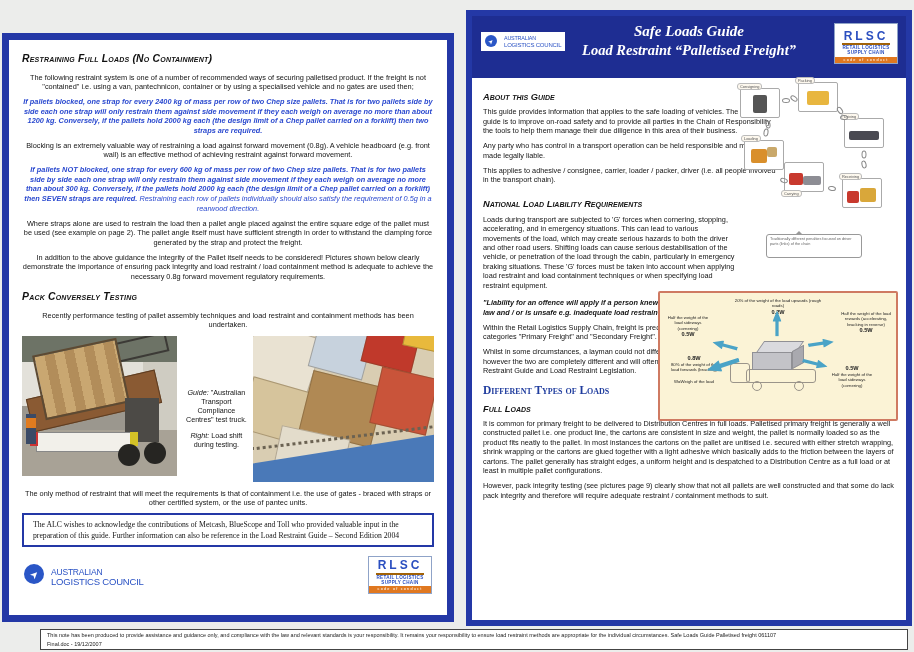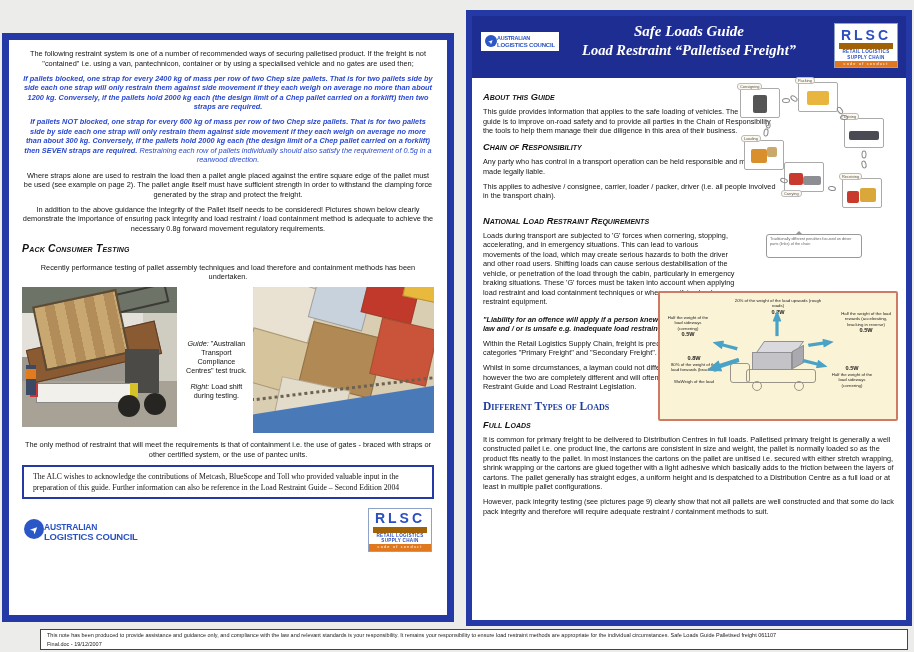--- a/index.html
+++ b/index.html
@@ -57,31 +57,31 @@
 
   .ack-box { border:2px solid #2438a6; padding:4px 9px; margin:2px 0 7px 0;
              font-family:"Liberation Serif",serif; font-size:7.7px; line-height:1.45; }
 
   .logo-row { display:flex; align-items:center; justify-content:space-between; padding:2px 2px 0 2px; }
 
   
   .alc { display:flex; align-items:flex-start; }
   .alc-circle { width:20px; height:20px; border-radius:50%; background:#2a56c6; color:#fff;
                 display:flex; align-items:center; justify-content:center; font-size:10px; flex:0 0 auto; }
-  .alc-text { margin-left:0; color:#2a52c4; font-weight:bold; line-height:1.02; letter-spacing:-.2px; }
+  .alc-text { margin-left:7px; color:#2a52c4; font-weight:normal; line-height:1.02; letter-spacing:-.2px; }
   .alc-l1 { font-size:8.5px; margin-top:4px; }
   .alc-l2 { font-size:9.5px; }
   .alc-sm .alc-circle { width:12px; height:12px; font-size:6px; }
   .alc-sm .alc-l1 { font-size:5.4px; margin-top:1px; }
   .alc-sm .alc-l2 { font-size:6px; }
 
   
   .rlsc { width:64px; background:#fff; border:1px solid #8fa3c8; text-align:center; padding-top:2px; }
-  .rlsc-letters { color:#2b4fc0; font-weight:bold; font-size:14px; letter-spacing:3px;
-                  border-bottom:6px solid #a16207; display:inline-block; padding:0 2px; line-height:1.1; }
+  .rlsc-letters { color:#2b4fc0; font-weight:bold; font-size:12px; letter-spacing:3px;
+                  border-bottom:2px solid #a16207; display:inline-block; padding:0 2px; line-height:1.1; }
   .rlsc-l { color:#2b4fc0; font-size:4.6px; font-weight:bold; line-height:1.15; letter-spacing:.3px; }
   .rlsc-bar { background:#e07820; color:#fff; font-size:3.8px; letter-spacing:1.2px; margin-top:1px; padding:1px 0; }
 
   
   .rp-header { height:62px; background:#1e2d92; position:relative; }
   .rp-title { position:absolute; left:0; right:0; top:7px; text-align:center; color:#fff;
               font-family:"Liberation Serif",serif; font-style:italic; font-weight:bold; }
   .rp-title .t1 { font-size:15px; }
   .rp-title .t2 { font-size:14.5px; margin-top:2px; }
   .rp-alcbox { position:absolute; left:9px; top:16px; background:#fff; padding:3px 4px; }
@@ -122,28 +122,30 @@
 
   
   .footnote { position:absolute; left:40px; top:629px; width:868px; height:21px; background:#fff;
               border:1px solid #444; font-size:5.5px; line-height:1.6; padding:1px 6px; color:#222; }
 </style>
 </head>
 <body>
 
 <div class="page page-left">
   <div class="lp-inner">
+    <div class="h1">Restraining Full Loads (No Containment)</div>
     <p>The following restraint system is one of a number of recommended ways of securing palletised product. If the freight is not "contained" i.e. using a van, pantechnicon, container or by using a specialised vehicle and no gates are used then;</p>
     <p class="blue-b">If pallets blocked, one strap for every 2400 kg of mass per row of two Chep size pallets. That is for two pallets side by side each one strap will only restrain them against side movement if they each weigh on average no more than about 1200 kg. Conversely, if the pallets hold 2000 kg each (the design limit of a Chep pallet carried on a forklift) then two straps are required.</p>
+    <p>Blocking is an extremely valuable way of restraining a load against forward movement (0.8g). A vehicle headboard (e.g. front wall) is an effective method of achieving restraint against forward movement.</p>
     <p><span class="blue-b">If pallets NOT blocked, one strap for every 600 kg of mass per row of two Chep size pallets. That is for two pallets side by side each one strap will only restrain them against side movement if they each weigh on average no more than about 300 kg. Conversely, if the pallets hold 2000 kg each (the design limit of a Chep pallet carried on a forklift) then SEVEN straps are required.</span><span class="blue-n"> Restraining each row of pallets individually should also satisfy the requirement of 0.5g in a rearwood direction.</span></p>
     <p>Where straps alone are used to restrain the load then a pallet angle placed against the entire square edge of the pallet must be used (see example on page 2). The pallet angle itself must have sufficient strength in order to withstand the clamping force generated by the strap and protect the freight.</p>
     <p>In addition to the above guidance the integrity of the Pallet itself needs to be considered! Pictures shown below clearly demonstrate the importance of ensuring pack integrity and load restraint / load containment method is adequate to achieve the necessary 0.8g forward movement regulatory requirements.</p>
 
-    <div class="h1 h1b">Pack Consumer Testing</div>
-    <p>Recently performance testing of pallet assembly techniques and load therefore and containment methods has been undertaken.</p>
+    <div class="h1 h1b">Pack Conversely Testing</div>
+    <p>Recently performance testing of pallet assembly techniques and load restraint and containment methods has been undertaken.</p>
 
     <div class="photo-row">
       <div class="photo photo1">
         <div class="p1-trees"></div>
         <div class="p1-shed"></div>
         <div class="p1-shed2"></div>
         <div class="p1-ground"></div>
         <div class="p1-bed"></div>
         <div class="p1-rail"></div>
         <div class="p1-cage"></div>
@@ -265,25 +267,24 @@
       <span class="linkdot" style="left:120px; top:80px; transform:rotate(75deg);"></span>
       <span class="linkdot" style="left:88px; top:104px; transform:rotate(10deg);"></span>
       <div class="bubble">
         <span>Traditionally different penalties focused on driver parts (links) of the chain</span>
       </div>
     </div>
 
     <div class="h2">About this Guide</div>
     <p class="col-a">This guide provides information that applies to the safe loading of vehicles. The aim of this guide is to improve on-road safety and to provide all parties in the Chain of Responsibility the tools to help them manage their due diligence in this area of their business.</p>
 
-    <div class="h2">Chain of Responsibility</div>
     <p class="col-a">Any party who has control in a transport operation can be held responsible and may be made legally liable.</p>
     <p class="col-a">This applies to adhesive / consignee, carrier, loader / packer, driver (i.e. all people involved in the transport chain).</p>
 
-    <div class="h2" style="width:200px; margin-top:14px;">National Load Restraint Requirements</div>
+    <div class="h2" style="width:200px; margin-top:14px;">National Load Liability Requirements</div>
     <p class="col-n">Loads during transport are subjected to 'G' forces when cornering, stopping, accelerating, and in emergency situations. This can lead to various movements of the load, which may create serious hazards to both the driver and other road users. Shifting loads can cause serious destabilisation of the vehicle, or penetration of the load through the cabin, particularly in emergency braking situations. These 'G' forces must be taken into account when applying load restraint and load containment techniques or when specifying load restraint equipment.</p>
 
     <div class="gforce">
       <div class="gf-lab" style="left:72px; top:5px; width:92px;">
         <span>20% of the weight of the load upwards (rough roads)</span>
         <div class="gf-val">0.2W</div>
       </div>
       <div class="gf-lab" style="left:6px; top:22px; width:44px;">
         <span>Half the weight of the load sideways (cornering)</span>
         <div class="gf-val">0.5W</div>

